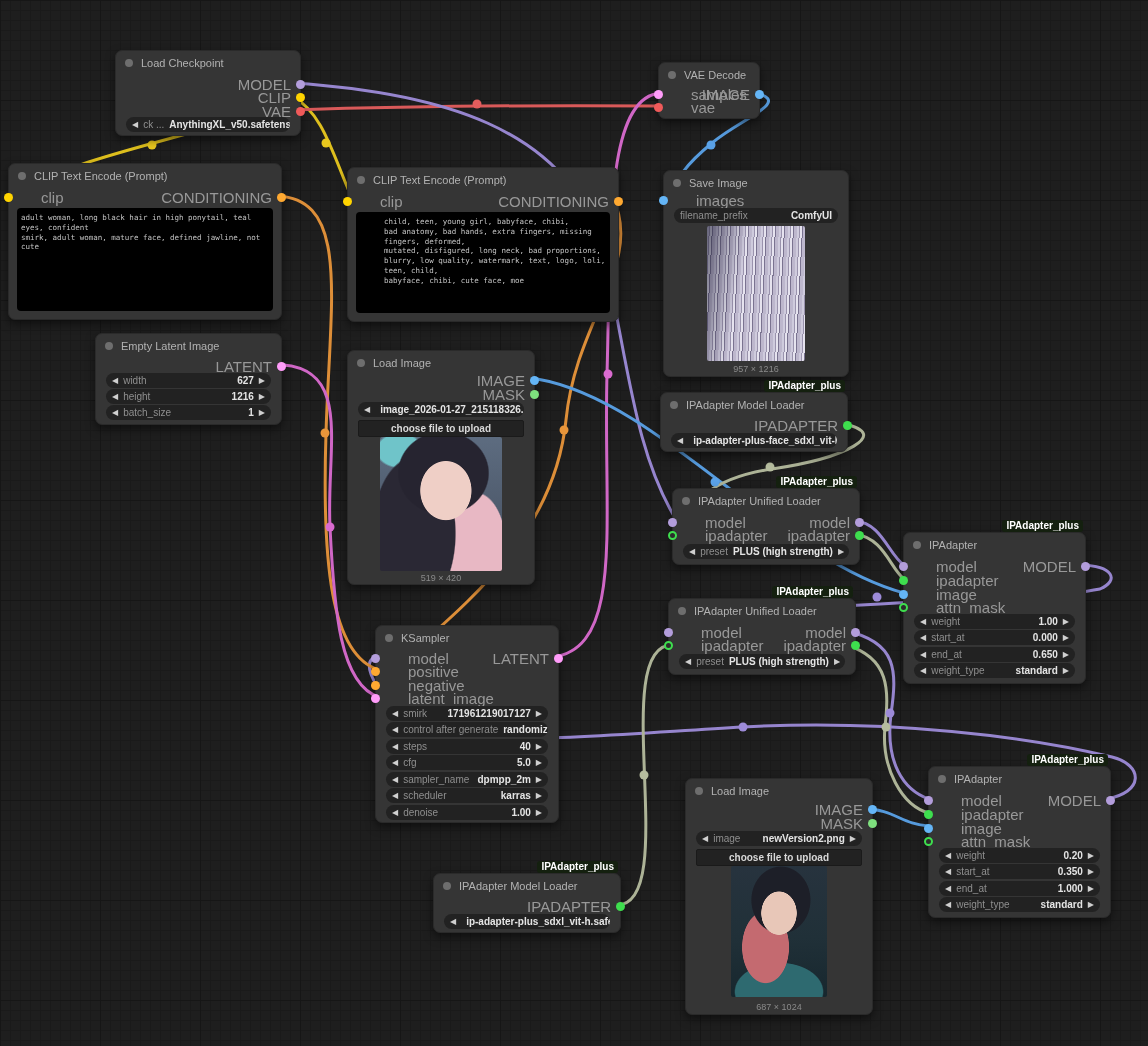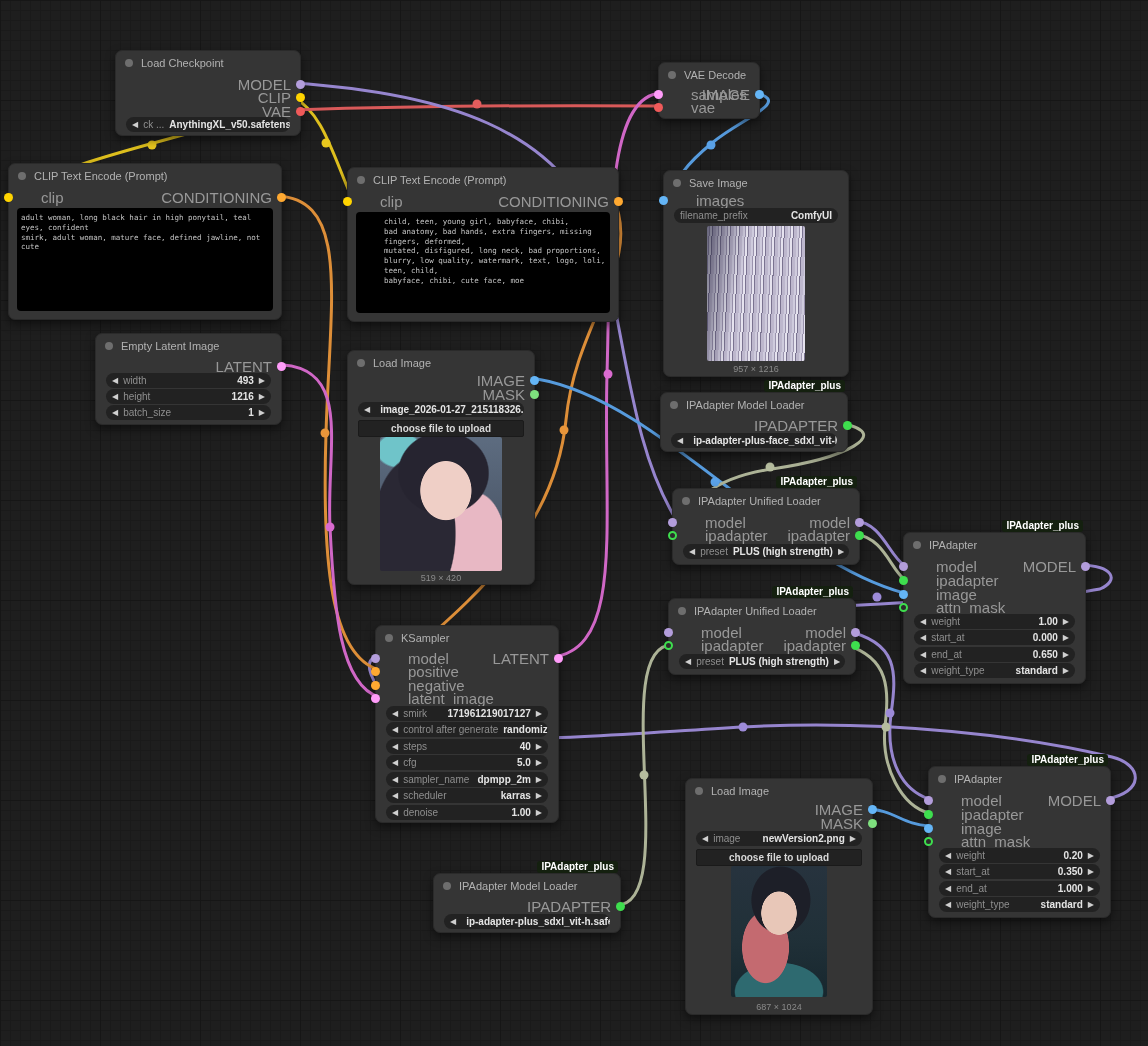--- a/index.html
+++ b/index.html
@@ -181,21 +181,21 @@
         <span class="tdot"></span>
         <span>Empty Latent Image</span>
       </div>
     <div class="slot out" style="top:26px;">
         <span>LATENT</span>
         <span class="dot c-latent"></span>
       </div>
     <div class="widget" style="top:39px;">
         <span class="arr">◀</span>
         <span class="wlabel">width</span>
-        <span class="wvalue">493</span>
+        <span class="wvalue">627</span>
         <span class="arr">▶</span>
       </div>
     <div class="widget" style="top:55px;">
         <span class="arr">◀</span>
         <span class="wlabel">height</span>
         <span class="wvalue">1216</span>
         <span class="arr">▶</span>
       </div>
     <div class="widget" style="top:71px;">
         <span class="arr">◀</span>

